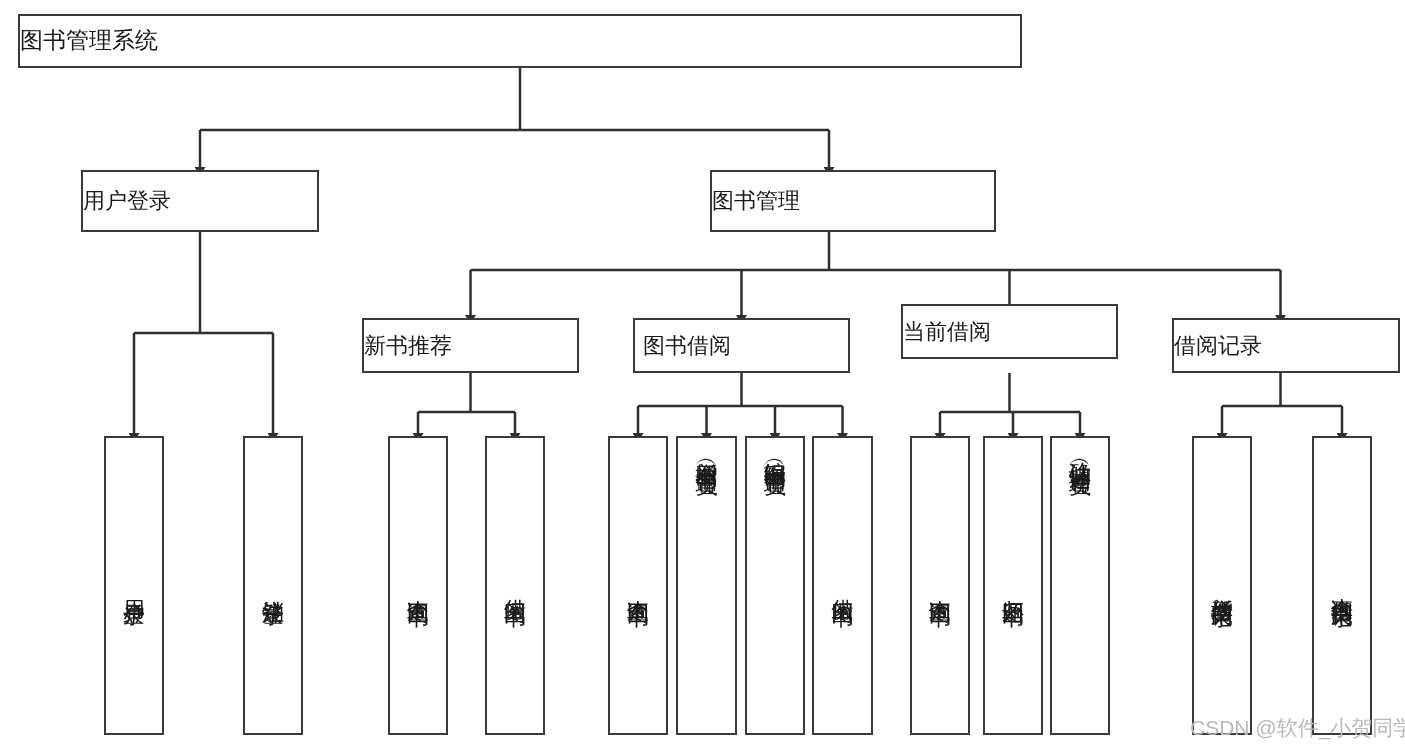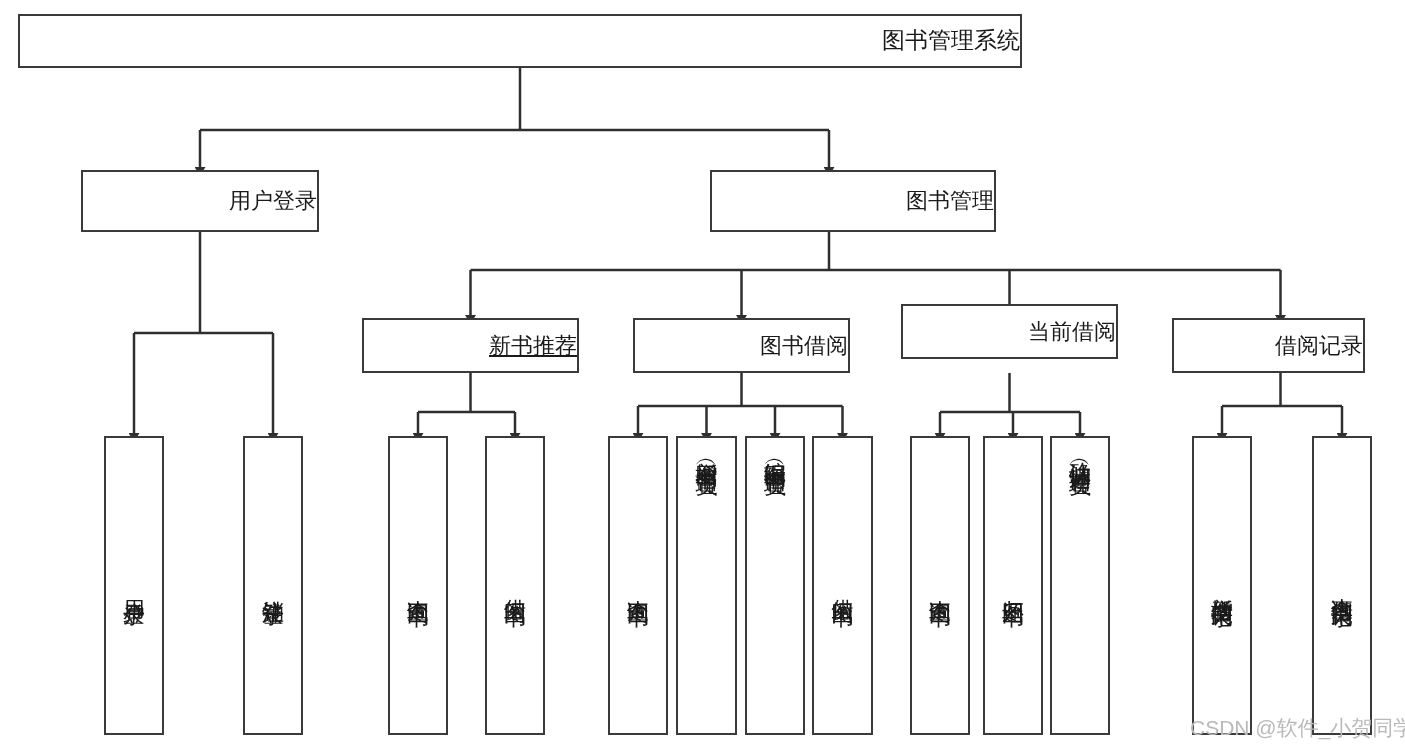--- a/index.html
+++ b/index.html
@@ -28,21 +28,21 @@
     height: 747px;
     pointer-events: none;
   }
   .node {
     position: absolute;
     box-sizing: border-box;
     background: #ffffff;
     border: 2px solid #3a3a3a;
     display: flex;
     align-items: center;
-    justify-content: flex-end;
+    justify-content: flex-start;
     color: #1a1a1a;
   }
   .node .label {
     display: block;
     text-align: center;
     line-height: 1.18;
     white-space: nowrap;
   }
   .node.horizontal .label {
     font-size: 22px;
@@ -124,30 +124,30 @@
   <div id="node-layer">
       <div class="node horizontal root" style="left: 18px; top: 14px; width: 1004px; height: 54px;">
         <span class="label">图书管理系统</span>
       </div>
       <div class="node horizontal" style="left: 81px; top: 170px; width: 238px; height: 62px;">
         <span class="label">用户登录</span>
       </div>
       <div class="node horizontal" style="left: 710px; top: 170px; width: 286px; height: 62px;">
         <span class="label">图书管理</span>
       </div>
-      <div class="node horizontal" style="left: 362px; top: 318px; width: 217px; height: 55px; text-decoration: underline;">
+      <div class="node horizontal" style="left: 362px; top: 318px; width: 217px; height: 55px;">
         <span class="label">新书推荐</span>
       </div>
-      <div class="node horizontal" style="left: 633px; top: 318px; width: 217px; height: 55px;">
+      <div class="node horizontal" style="left: 633px; top: 318px; width: 217px; height: 55px; padding-left: 8px;">
         <span class="label">图书借阅</span>
       </div>
       <div class="node horizontal" style="left: 901px; top: 304px; width: 217px; height: 55px;">
         <span class="label">当前借阅</span>
       </div>
-      <div class="node horizontal" style="left: 1172px; top: 318px; width: 193px; height: 55px;">
+      <div class="node horizontal" style="left: 1172px; top: 318px; width: 228px; height: 55px;">
         <span class="label">借阅记录</span>
       </div>
       <div class="node vertical centered" style="left: 104px; top: 436px; width: 60px; height: 299px;">
         <span class="label">用户登录</span>
       </div>
       <div class="node vertical centered" style="left: 243px; top: 436px; width: 60px; height: 299px;">
         <span class="label">注销登录</span>
       </div>
       <div class="node vertical centered" style="left: 388px; top: 436px; width: 60px; height: 299px;">
         <span class="label">查询图书</span>

